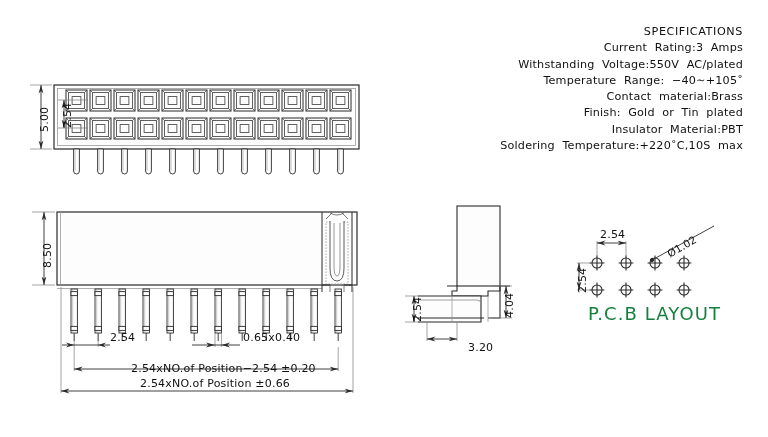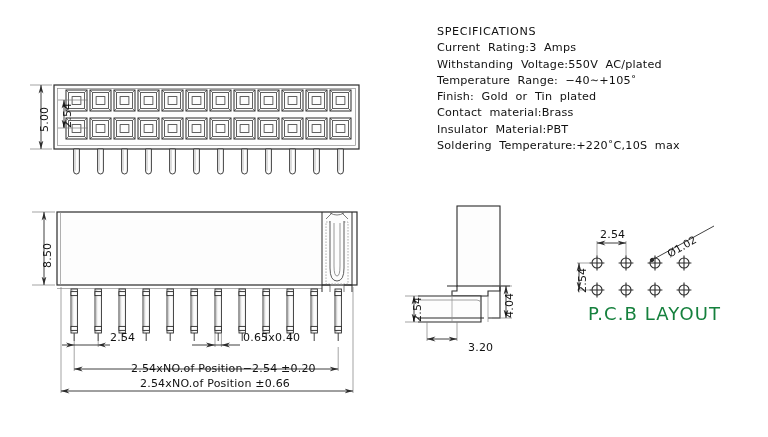--- a/index.html
+++ b/index.html
@@ -6,23 +6,24 @@
   html,body{margin:0;padding:0;background:#ffffff;}
   body{
     width:768px;height:437px;position:relative;overflow:hidden;
     font-family:"DejaVu Sans","Liberation Sans",sans-serif;
     color:#1a1a1a;
   }
   #sheet{position:absolute;inset:0;}
   svg{display:block;}
 
   .specs{
-    position:absolute;left:437px;top:24px;width:320px;
+    position:absolute;left:423px;top:24px;width:320px;
     font-size:11.2px;line-height:16.3px;letter-spacing:.2px;
     color:#111;
+    text-align:right;
   }
   .specs .ln{white-space:pre;}
   .specs .hd{letter-spacing:.6px;}
 
   .lbl{
     position:absolute;font-size:11px;letter-spacing:.2px;
     color:#111;white-space:nowrap;
   }
   .vlbl{transform-origin:0 0;transform:rotate(-90deg);}
   .pcbtitle{
@@ -258,22 +259,22 @@
         <line x1="652" y1="260" x2="714" y2="226" stroke="#2b2b2b" stroke-width=".9" marker-start="url(#dotE)"></line>
       </g>
     </g>
   </svg>
 
   <div class="specs">
     <div class="ln hd">SPECIFICATIONS</div>
     <div class="ln">Current  Rating:3  Amps</div>
     <div class="ln">Withstanding  Voltage:550V  AC/plated</div>
     <div class="ln">Temperature  Range:  −40∼+105˚</div>
+    <div class="ln">Contact  material:Brass</div>
     <div class="ln">Finish:  Gold  or  Tin  plated</div>
-    <div class="ln">Contact  material:Brass</div>
     <div class="ln">Insulator  Material:PBT</div>
     <div class="ln">Soldering  Temperature:+220˚C,10S  max</div>
   </div>
 
   <div class="lbl vlbl" style="left:38px;top:132px;">5.00</div>
   <div class="lbl vlbl" style="left:61px;top:128px;">2.54</div>
 
   <div class="lbl vlbl" style="left:41px;top:268px;">8.50</div>
   <div class="lbl" style="left:110px;top:331px;">2.54</div>
   <div class="lbl" style="left:243px;top:331px;text-align:center;">0.65x0.40</div>

